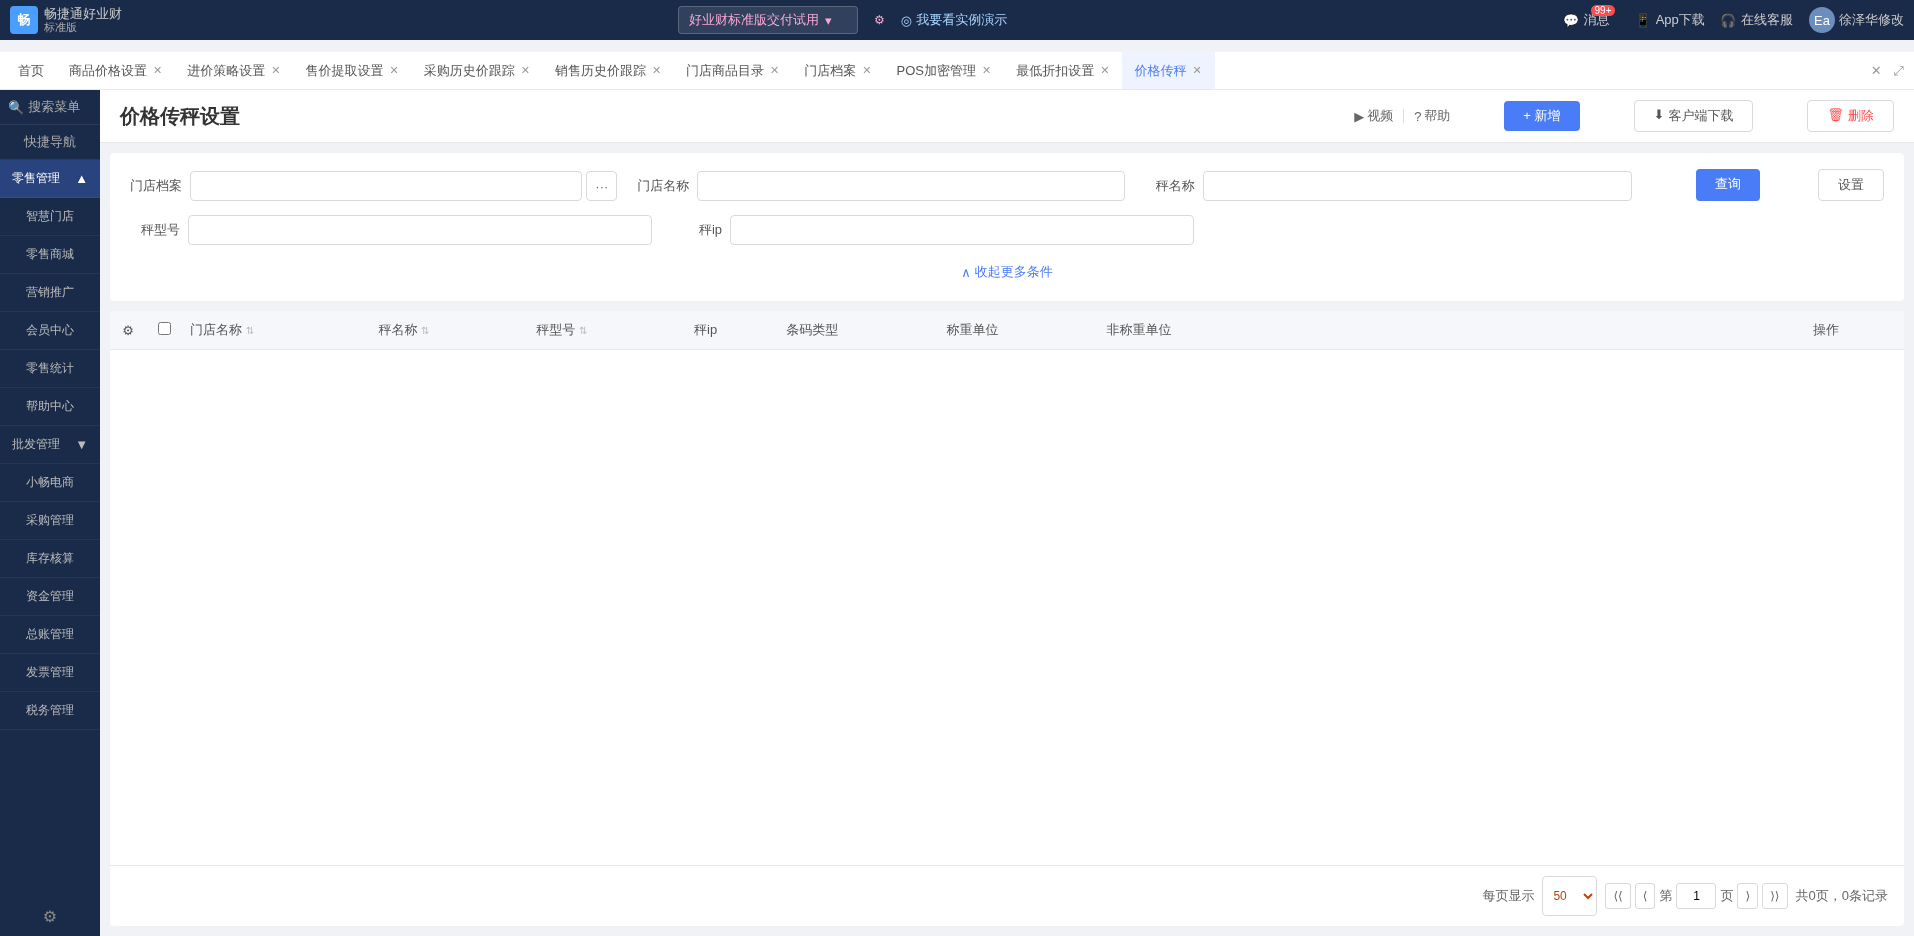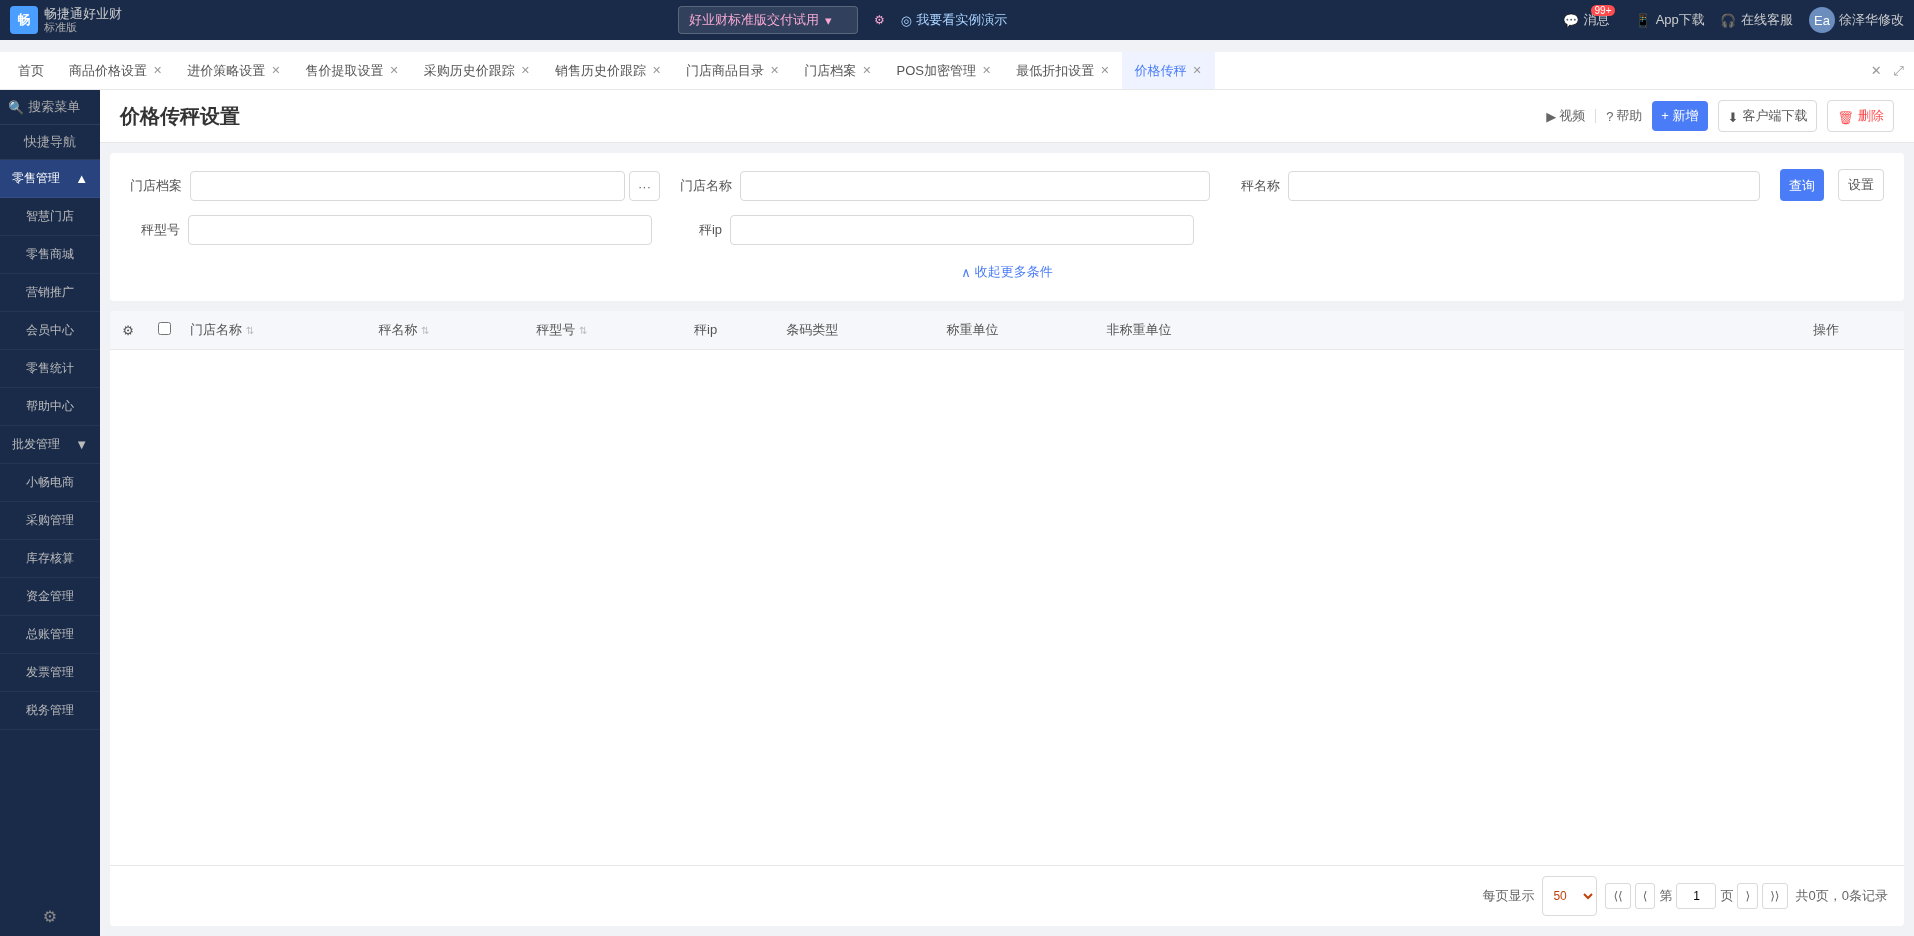--- a/index.html
+++ b/index.html
@@ -146,21 +146,21 @@
       display: flex;
       align-items: center;
       justify-content: space-between;
       border-bottom: 1px solid #e8e8e8;
       flex-shrink: 0;
     }
     .page-title { font-size: 20px; font-weight: bold; color: #333; }
     .page-header-actions { display: flex; align-items: center; gap: 10px; }
     .action-link { color: #666; font-size: 12px; cursor: pointer; display: flex; align-items: center; gap: 3px; }
     .divider-v { width: 1px; height: 14px; background: #ddd; }
-    .btn { border: none; cursor: pointer; border-radius: 4px; padding: 6px 9px; font-size: 13px; display: flex; align-items: flex-end; gap: 4px; }
+    .btn { border: none; cursor: pointer; border-radius: 4px; padding: 6px 19px; font-size: 13px; display: flex; align-items: flex-start; gap: 4px; margin-left: 44px; }
     .btn-primary { background: #4a7cf7; color: #fff; }
     .btn-default { background: #fff; color: #555; border: 1px solid #d9d9d9; }
     .btn-danger { background: #fff; color: #ff4d4f; border: 1px solid #d9d9d9; }
 
     
     .search-form {
       background: #fff;
       padding: 16px 20px;
       margin: 10px;
       border-radius: 4px;

